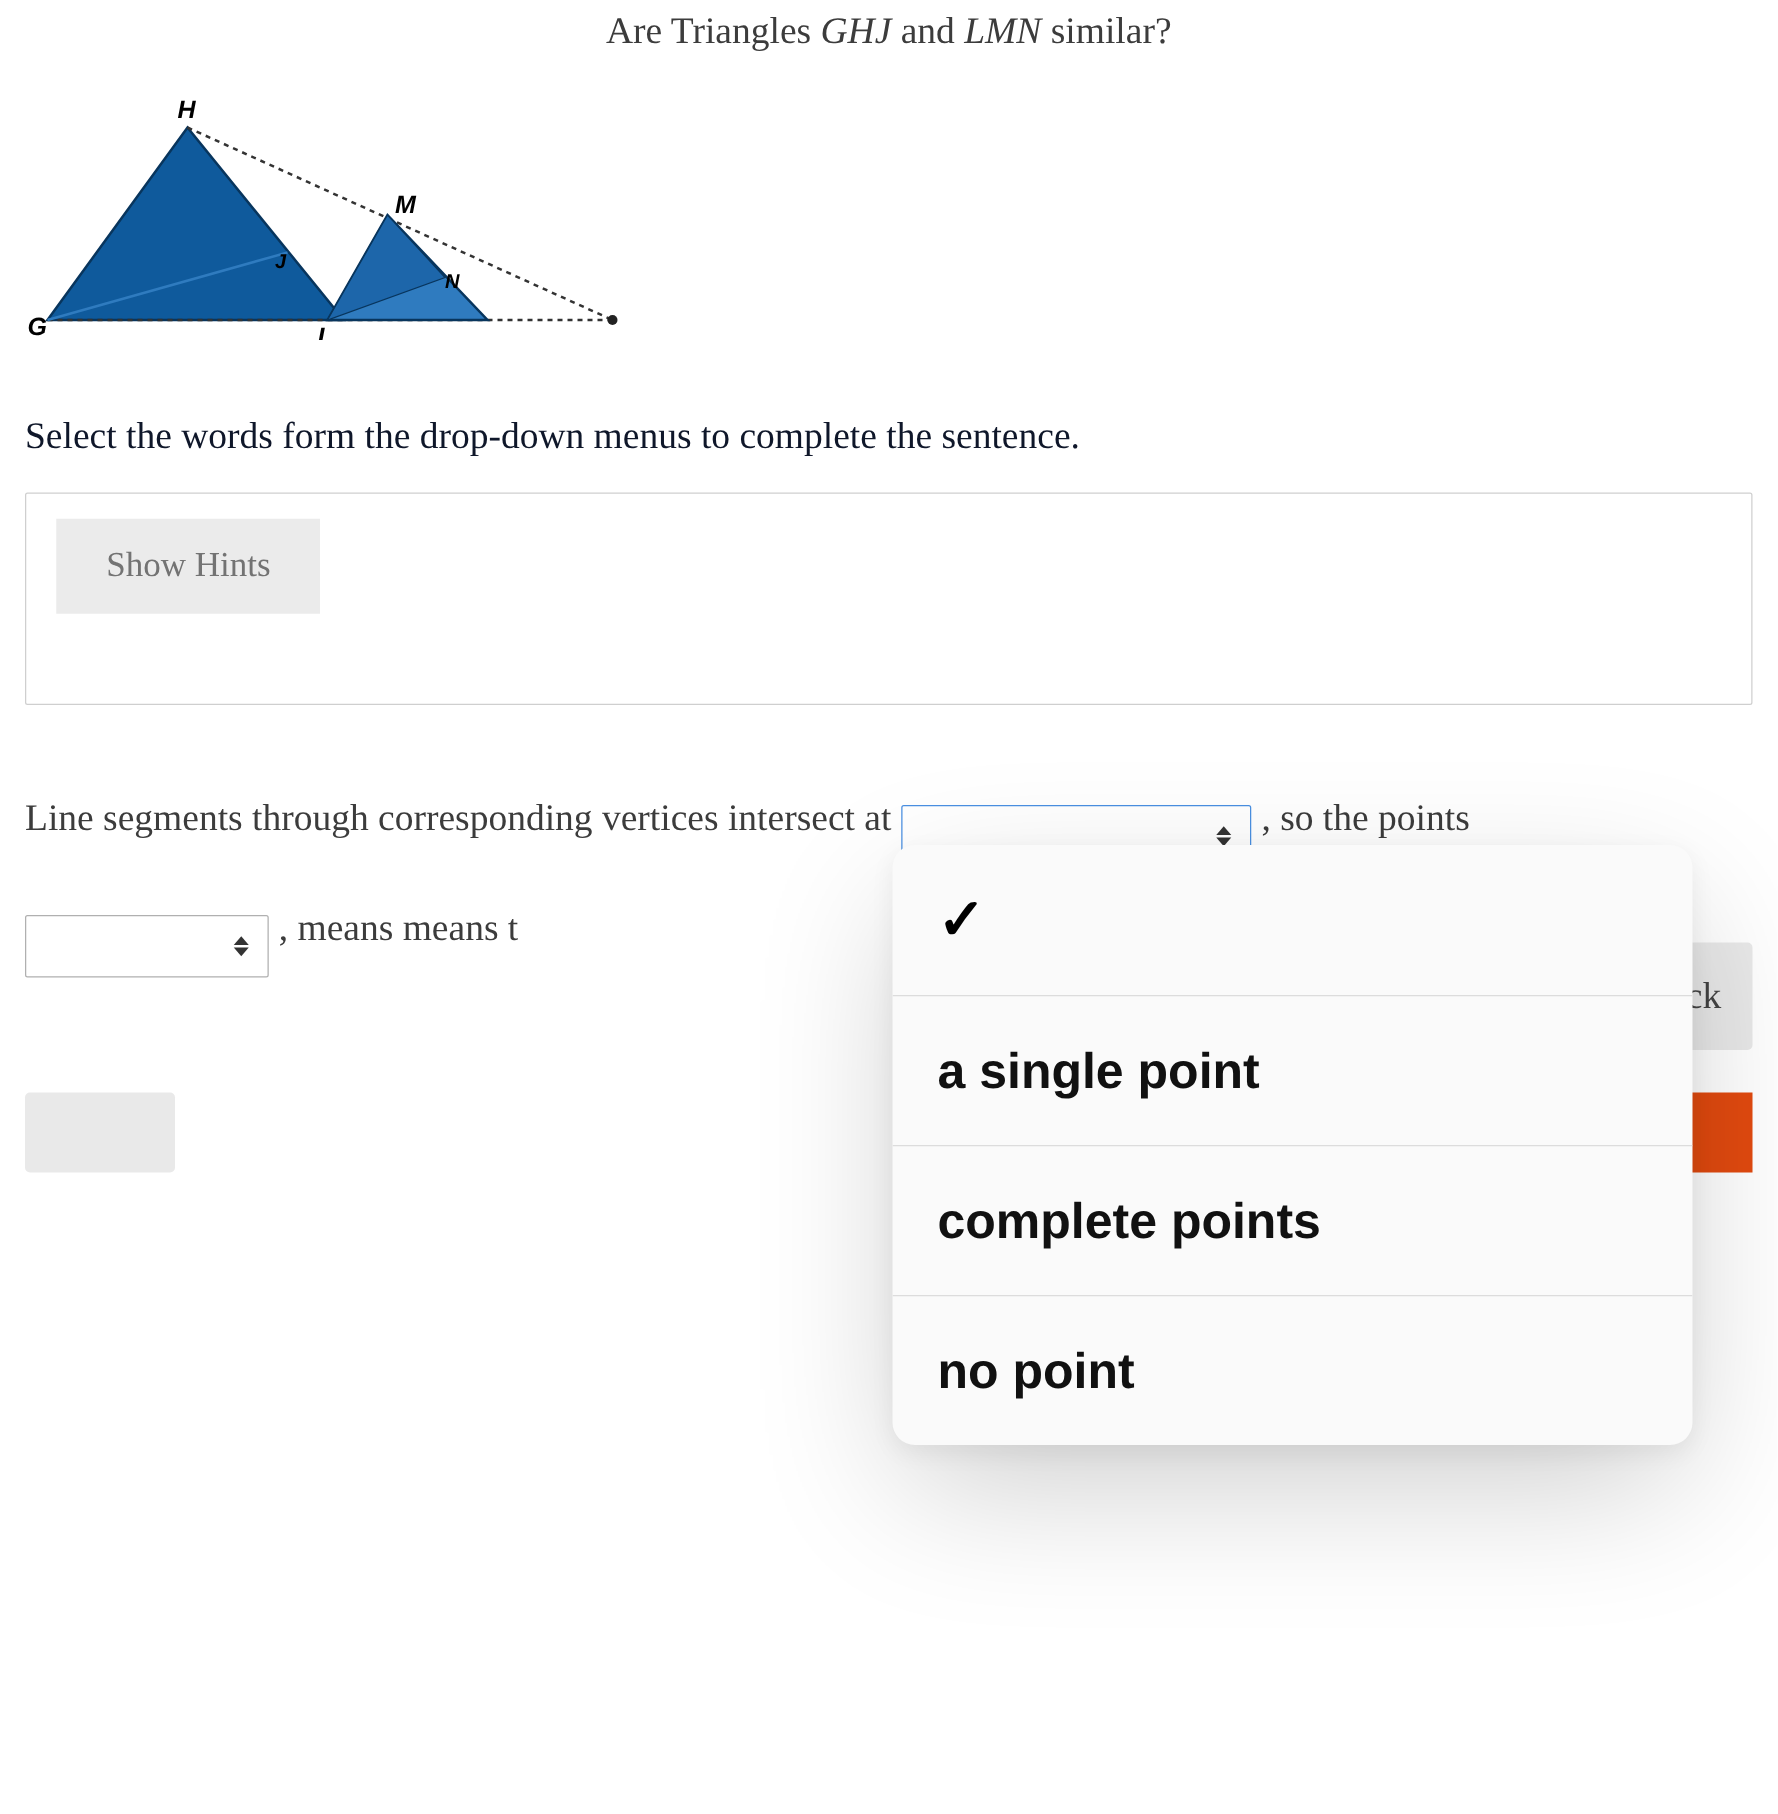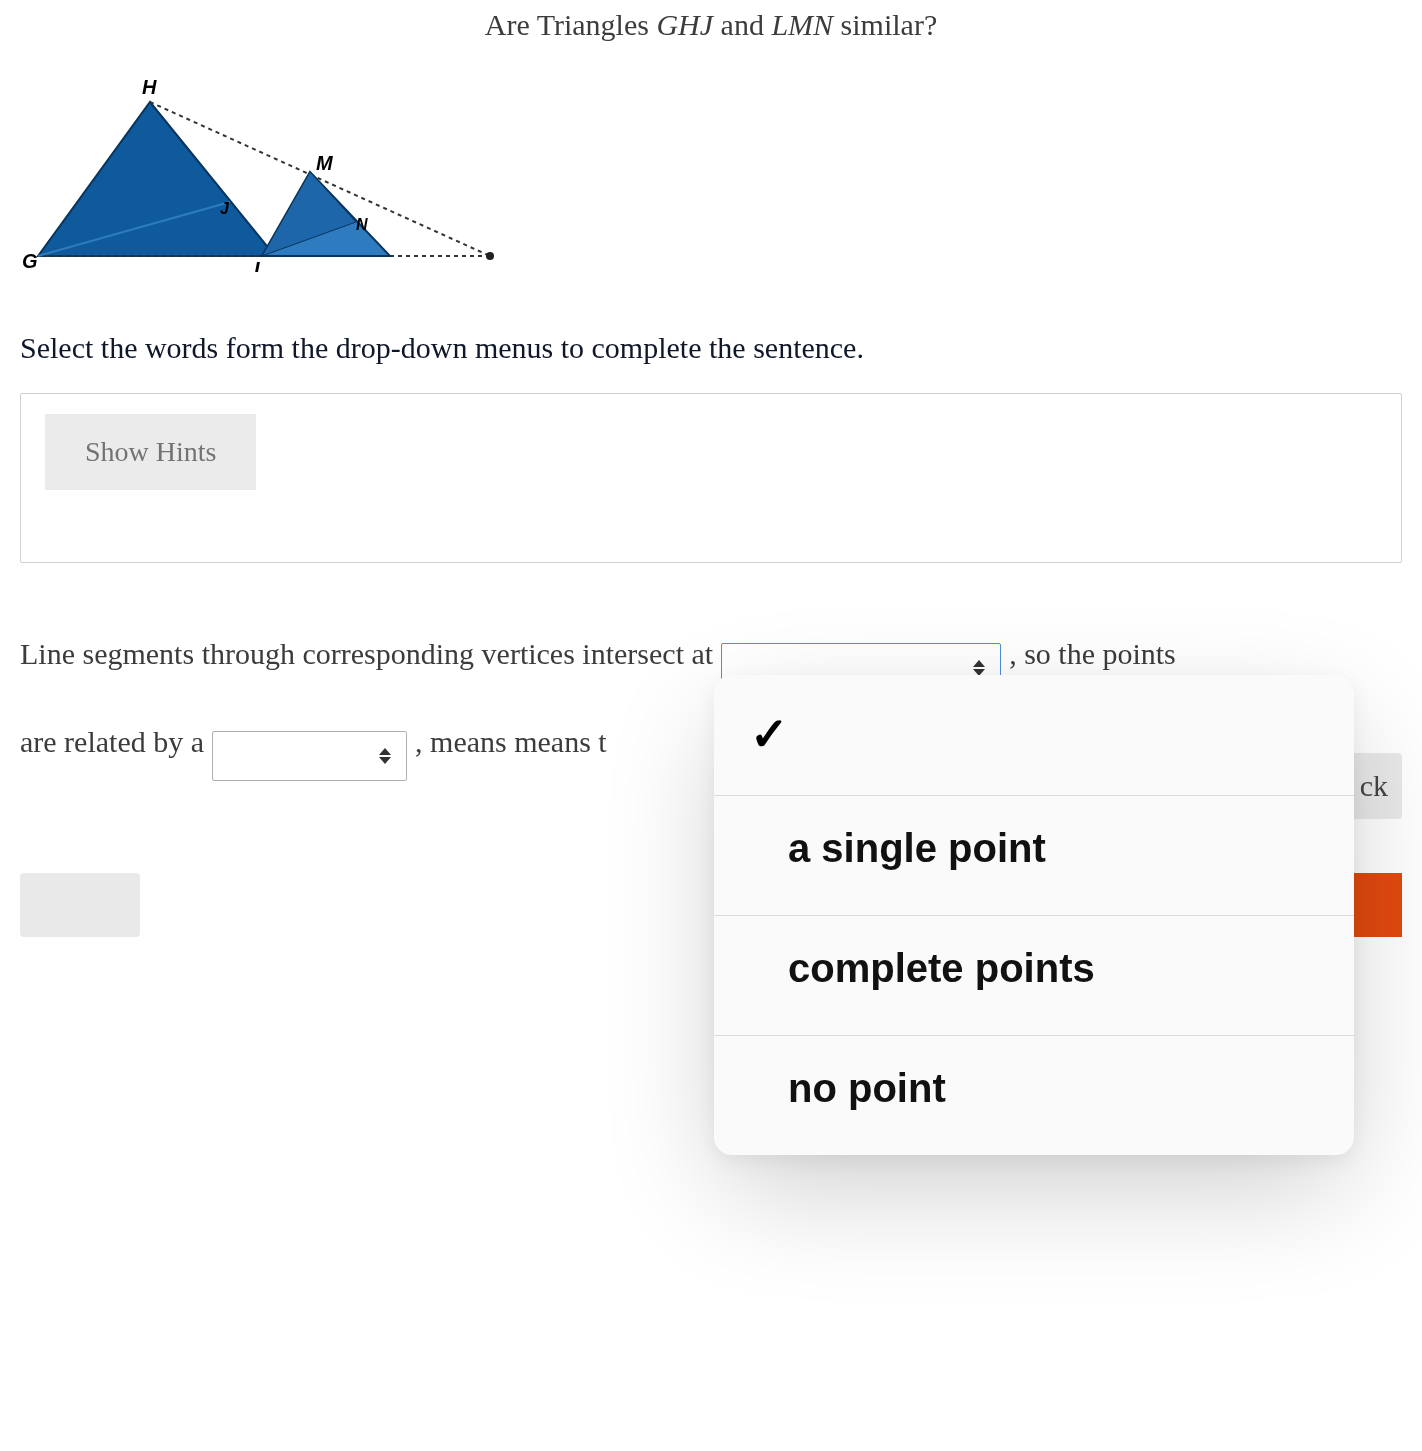--- a/index.html
+++ b/index.html
@@ -86,29 +86,29 @@
     border-right: 6px solid transparent;
   }
   .ddl .caret::before { border-bottom: 7px solid #333; }
   .ddl .caret::after  { border-top: 7px solid #333; }
 
   .partial-btn {
     position: absolute;
     right: 0;
     top: 138px;
     width: 72px;
-    height: 66px;
+    height: 86px;
     background: #e9e9e9;
     border-radius: 4px;
     font-size: 30px;
     color: #444;
     display: flex;
     align-items: center;
     justify-content: flex-end;
-    padding-right: 14px;
+    padding-right: 25px;
     font-family: Georgia, serif;
   }
 
   .gray-chip {
     position: absolute;
     left: 0;
     top: 258px;
     width: 120px;
     height: 64px;
     background: #e9e9e9;
@@ -131,22 +131,23 @@
     width: 640px;
     background: #fafafa;
     border-radius: 18px;
     box-shadow: 0 40px 120px -10px rgba(0,0,0,0.20), 0 6px 20px rgba(0,0,0,0.06);
     overflow: hidden;
     font-family: -apple-system, BlinkMacSystemFont, 'Segoe UI', Helvetica, Arial, sans-serif;
     z-index: 10;
   }
   .popup .opt {
     display: flex;
+    align-items: center;
     height: 120px;
-    padding: 0 40px 0 74px;
+    padding: 0 40px 0 36px;
     border-top: 1px solid #dcdcdc;
     font-size: 40px;
     font-weight: 700;
     color: #111;
     cursor: pointer;
     position: relative;
   }
   .popup .opt:first-child { border-top: none; }
   .popup .opt.check::before {
     content: "✓";
@@ -202,21 +203,20 @@
   <div class="sentence">
     <div class="row">
       <span>Line segments through corresponding vertices intersect at</span>
       <span class="ddl active" style="width:280px">
         <span></span>
         <span class="caret"></span>
       </span>
       <span>, so the points</span>
     </div>
     <div class="row">
-      <span>are related by a</span>
       <span class="ddl" style="width:195px">
         <span></span>
         <span class="caret"></span>
       </span>
       <span>, means means t</span>
     </div>
 
     <div class="partial-btn">
       <span>ck</span>
     </div>

